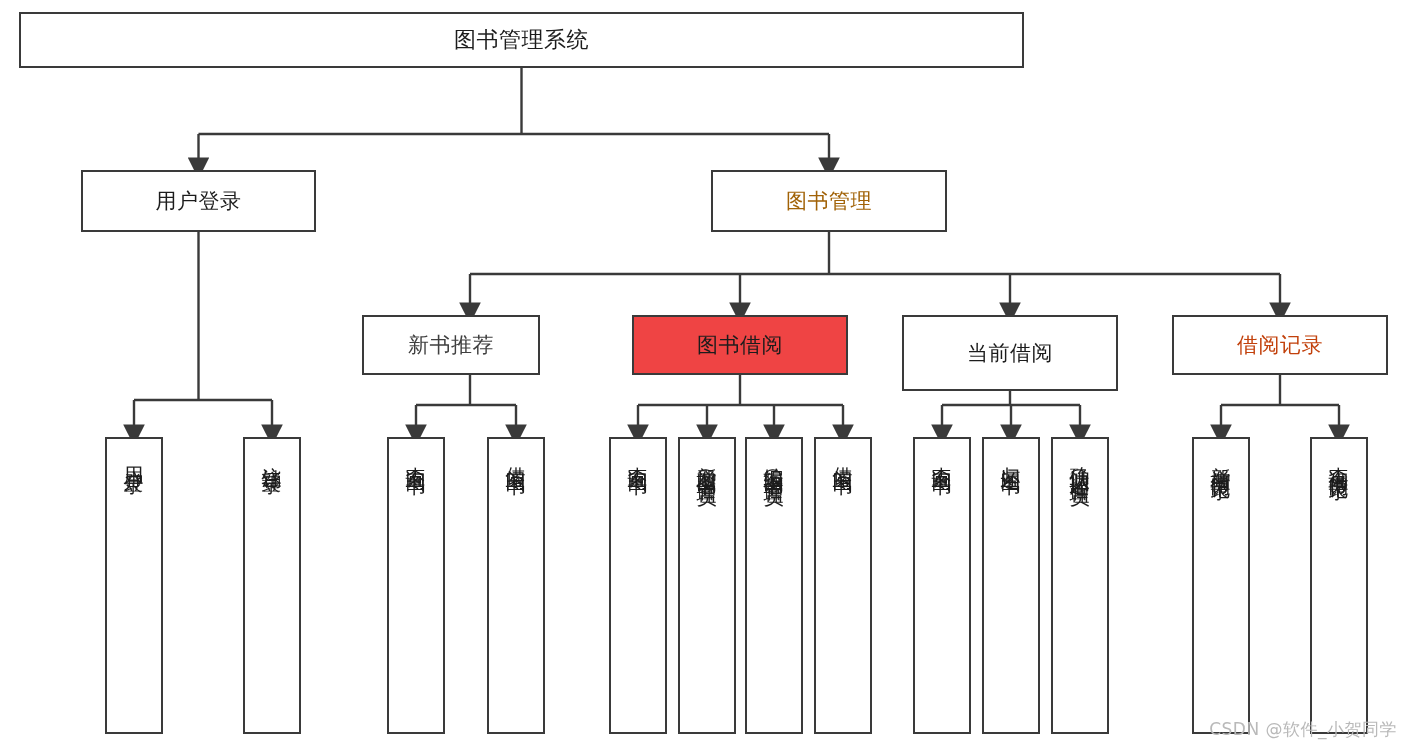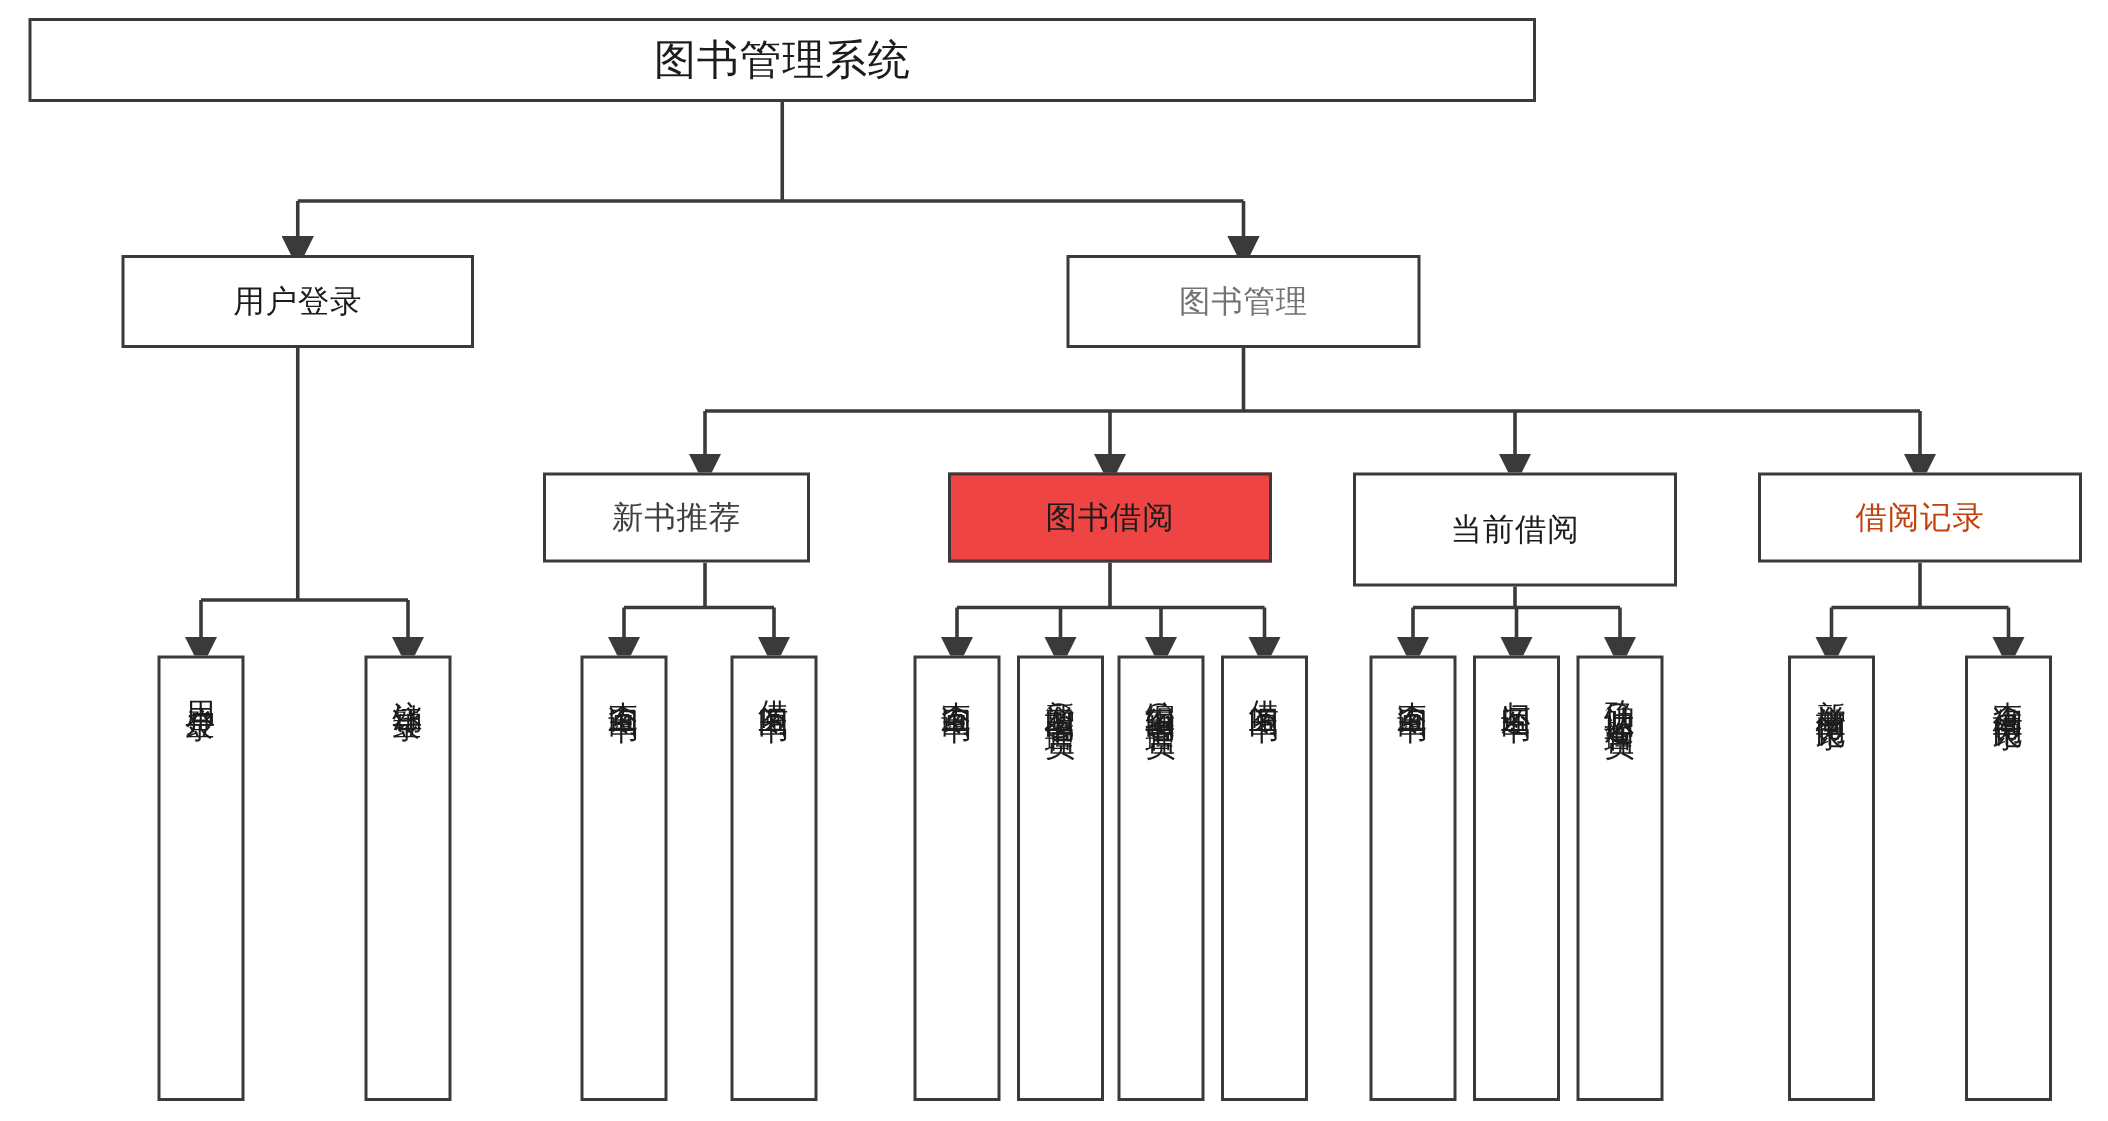--- a/index.html
+++ b/index.html
@@ -41,21 +41,22 @@
     line-height: 1.18;
     letter-spacing: 0.5px;
     white-space: nowrap;
   }
   
   .node.h .node-label {
     font-size: 21px;
     writing-mode: horizontal-tb;
   }
   .node.root .node-label {
-    font-size: 28px;
+    font-size: 22px;
+    font-family: Liberation Serif, serif;
   }
   
   .node.v {
     align-items: flex-start;
     padding-top: 12px;
   }
   .node.v .node-label {
     writing-mode: vertical-rl;
     text-orientation: upright;
     font-size: 20px;
@@ -121,21 +122,21 @@
       </g>
   </svg>
 
   <div id="node-layer">
       <div class="node h root" id="node-root" style="left: 19px; top: 12px; width: 1005px; height: 56px; border-color: rgb(58, 58, 58); background: rgb(255, 255, 255); color: rgb(28, 28, 28);">
         <span class="node-label">图书管理系统</span>
       </div>
       <div class="node h" id="node-login" style="left: 81px; top: 170px; width: 235px; height: 62px; border-color: rgb(58, 58, 58); background: rgb(255, 255, 255); color: rgb(28, 28, 28);">
         <span class="node-label">用户登录</span>
       </div>
-      <div class="node h" id="node-bookmgmt" style="left: 711px; top: 170px; width: 236px; height: 62px; border-color: rgb(58, 58, 58); background: rgb(255, 255, 255); color: #737373;">
+      <div class="node h" id="node-bookmgmt" style="left: 711px; top: 170px; width: 236px; height: 62px; border-color: rgb(58, 58, 58); background: rgb(255, 255, 255); color: #a16207;">
         <span class="node-label">图书管理</span>
       </div>
       <div class="node h" id="node-newbook" style="left: 362px; top: 315px; width: 178px; height: 60px; border-color: rgb(58, 58, 58); background: rgb(255, 255, 255); color: #404040;">
         <span class="node-label">新书推荐</span>
       </div>
       <div class="node h" id="node-borrow" style="left: 632px; top: 315px; width: 216px; height: 60px; border-color: rgb(58, 58, 58); background: #ef4444; color: rgb(28, 28, 28);">
         <span class="node-label">图书借阅</span>
       </div>
       <div class="node h" id="node-current" style="left: 902px; top: 315px; width: 216px; height: 76px; border-color: rgb(58, 58, 58); background: rgb(255, 255, 255); color: rgb(28, 28, 28);">
         <span class="node-label">当前借阅</span>
@@ -177,13 +178,14 @@
         <span class="node-label">确认归还（管理员）</span>
       </div>
       <div class="node v" id="node-leaf-12" style="left: 1192px; top: 437px; width: 58px; height: 297px; border-color: rgb(58, 58, 58); background: rgb(255, 255, 255); color: rgb(28, 28, 28);">
         <span class="node-label">新增借阅记录</span>
       </div>
       <div class="node v" id="node-leaf-13" style="left: 1310px; top: 437px; width: 58px; height: 297px; border-color: rgb(58, 58, 58); background: rgb(255, 255, 255); color: rgb(28, 28, 28);">
         <span class="node-label">查询借阅记录</span>
       </div>
     </div>
 
+  <div class="watermark">CSDN @软件_小贺同学</div>
 </div>
 
 </body></html>

